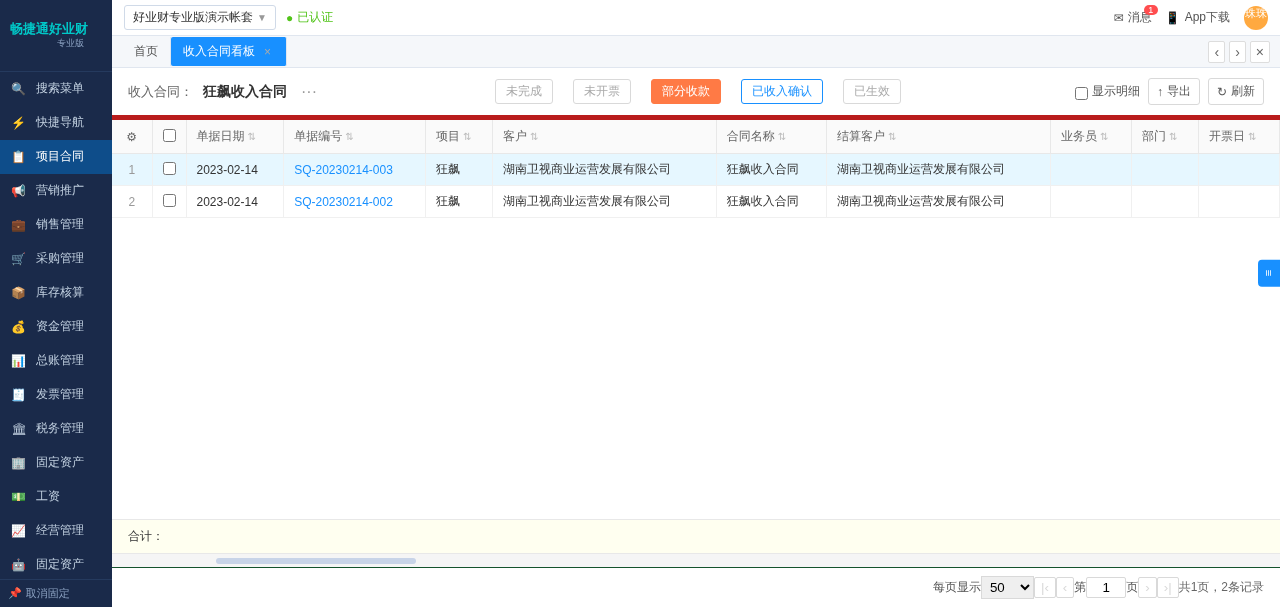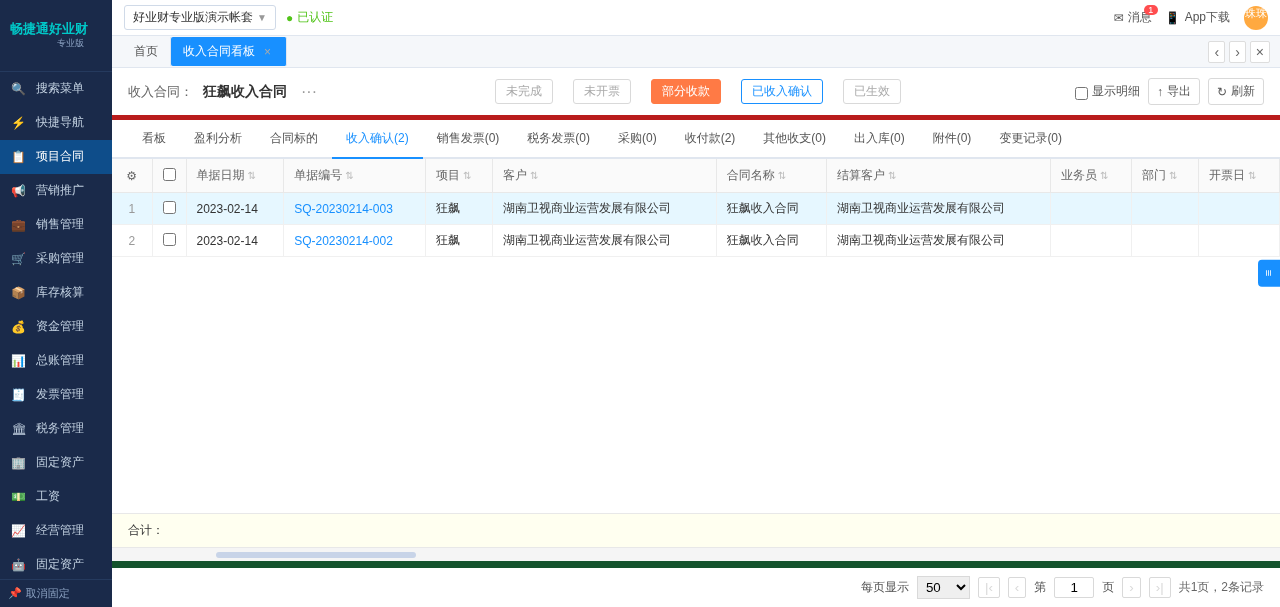--- a/index.html
+++ b/index.html
@@ -76,21 +76,21 @@
 
     
     .total-bar { background: #fffff0; border-top: 1px solid #e8e8e8; padding: 8px 16px; font-size: 12px; color: #333; display: flex; align-items: center; flex-shrink: 0; }
     .total-bar-label { font-weight: 500; margin-right: 20px; }
 
     
     .scrollbar-bar { height: 14px; background: #f5f5f5; border-top: 1px solid #e8e8e8; display: flex; align-items: center; padding: 0 4px; flex-shrink: 0; }
     .scrollbar-thumb { height: 6px; width: 200px; background: #c8d4e8; border-radius: 3px; margin-left: 100px; }
 
     
-    .pagination { background: #fff; border-top: 7px solid #14532d; padding: 8px 16px; display: flex; align-items: center; justify-content: flex-end; gap: 8px; font-size: 12px; color: #555; flex-shrink: 0; }
+    .pagination { background: #fff; border-top: 1px solid #14532d; padding: 8px 16px; display: flex; align-items: center; justify-content: flex-end; font-size: 12px; color: #555; flex-shrink: 0; }
     .pagination-info { color: #666; }
     .pagination-btn { padding: 2px 6px; border: 1px solid #d9d9d9; background: #fff; border-radius: 2px; cursor: pointer; color: #555; }
     .pagination-btn.disabled { color: #d9d9d9; cursor: not-allowed; }
     .pagination-input { width: 40px; border: 1px solid #d9d9d9; border-radius: 2px; text-align: center; padding: 2px 4px; }
     .pagination-select { border: 1px solid #d9d9d9; border-radius: 0; padding: 2px 4px; }
 
     
     input[type=checkbox] { width: 13px; height: 13px; cursor: pointer; }
 
     .header-actions { display: flex; align-items: center; gap: 8px; margin-left: auto; }
@@ -242,34 +242,20 @@
         <span>↑</span>
         <span>导出</span>
       </div>
       <div class="contract-toolbar-btn">
         <span>↻</span>
         <span>刷新</span>
       </div>
     </div>
   </div>
 
-  <div class="subtabs">
-    <div class="subtab">看板</div>
-    <div class="subtab">盈利分析</div>
-    <div class="subtab">合同标的</div>
-    <div class="subtab active">收入确认(2)</div>
-    <div class="subtab">销售发票(0)</div>
-    <div class="subtab">税务发票(0)</div>
-    <div class="subtab">采购(0)</div>
-    <div class="subtab">收付款(2)</div>
-    <div class="subtab">其他收支(0)</div>
-    <div class="subtab">出入库(0)</div>
-    <div class="subtab">附件(0)</div>
-    <div class="subtab">变更记录(0)</div>
-  </div>
 
   <div class="table-container">
     <table class="data-table">
       <thead>
         <tr>
           <th class="col-setting">
             <span class="gear-btn">⚙</span>
           </th>
           <th class="col-check">
             <input type="checkbox" style="">

